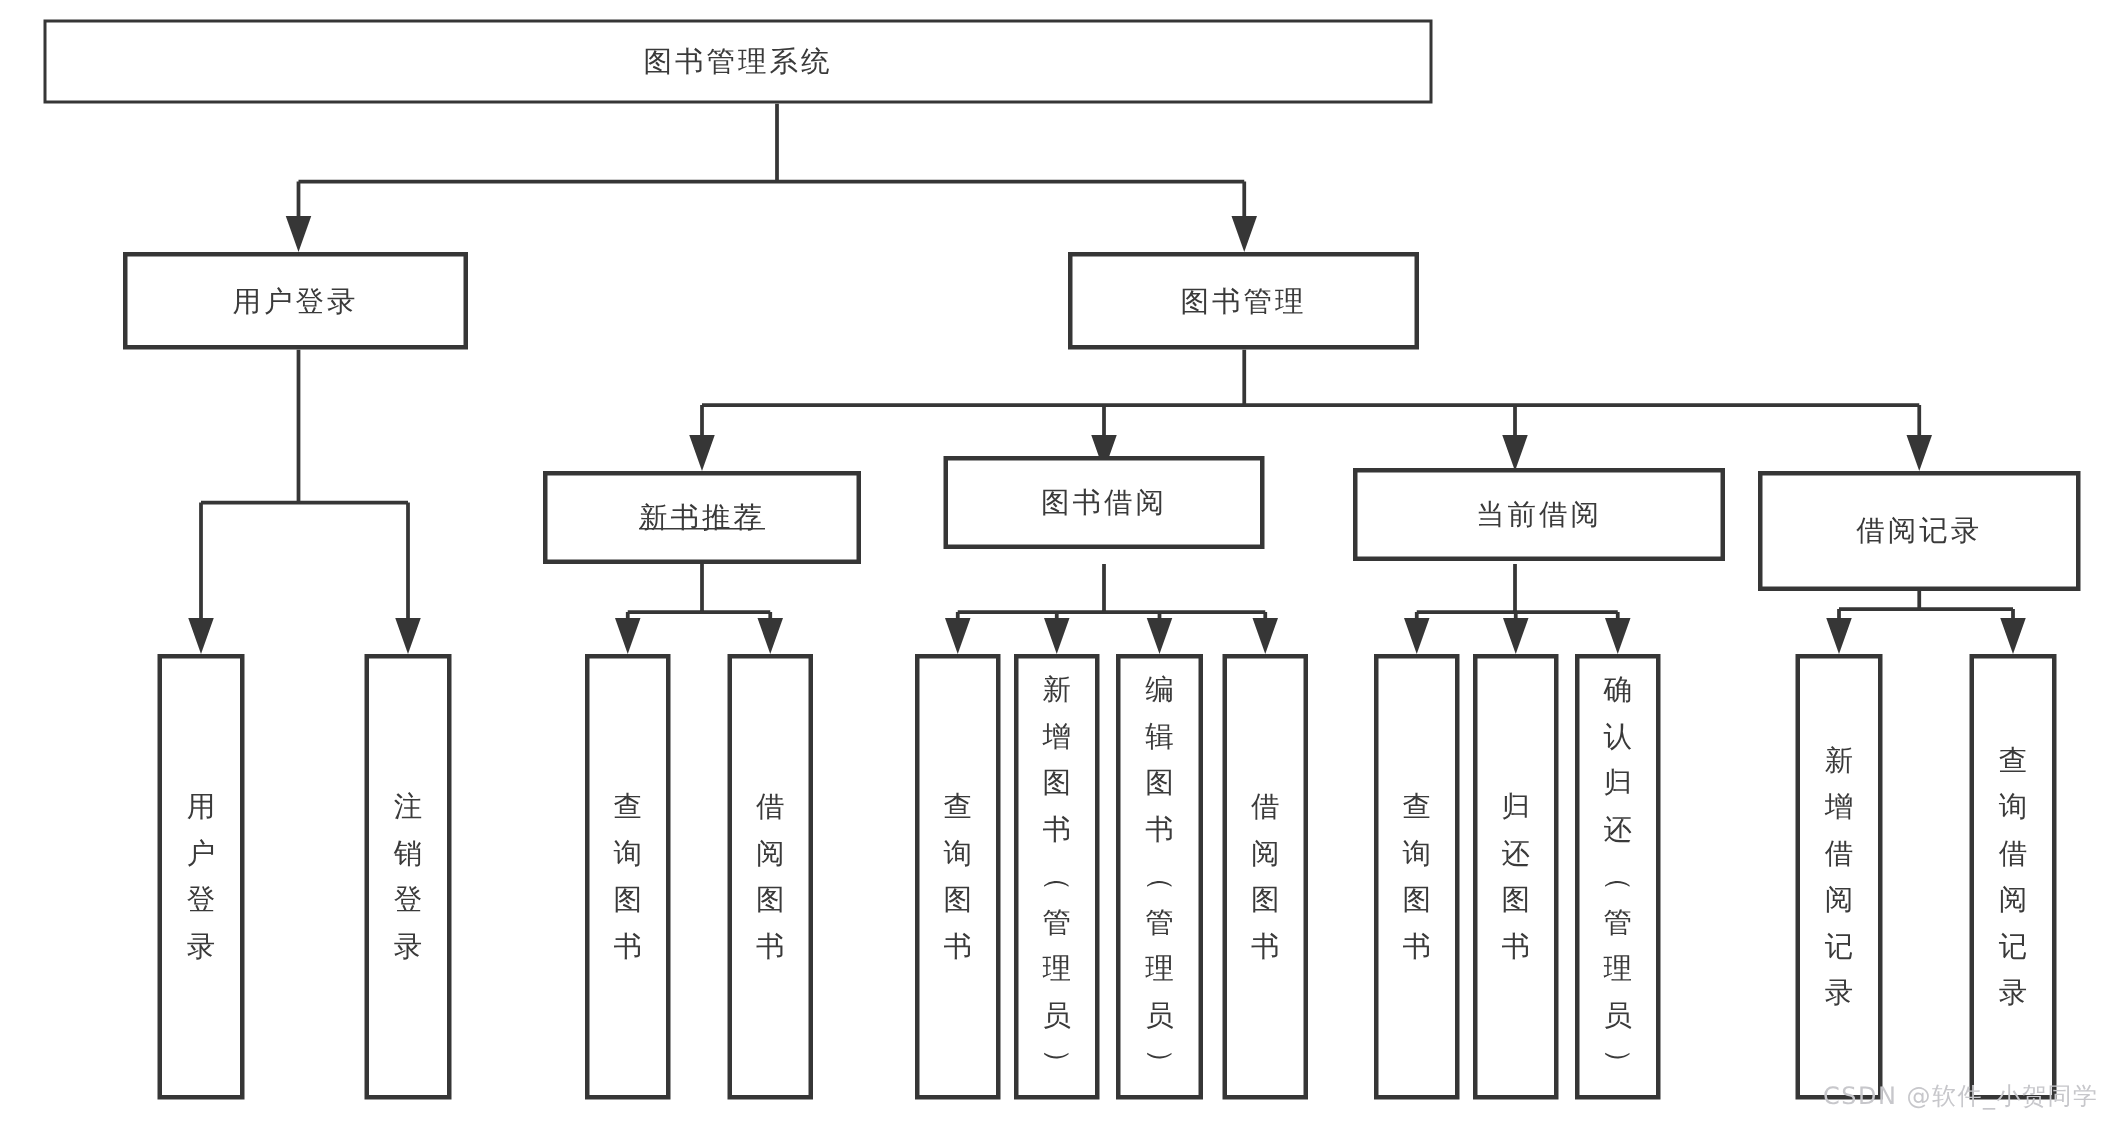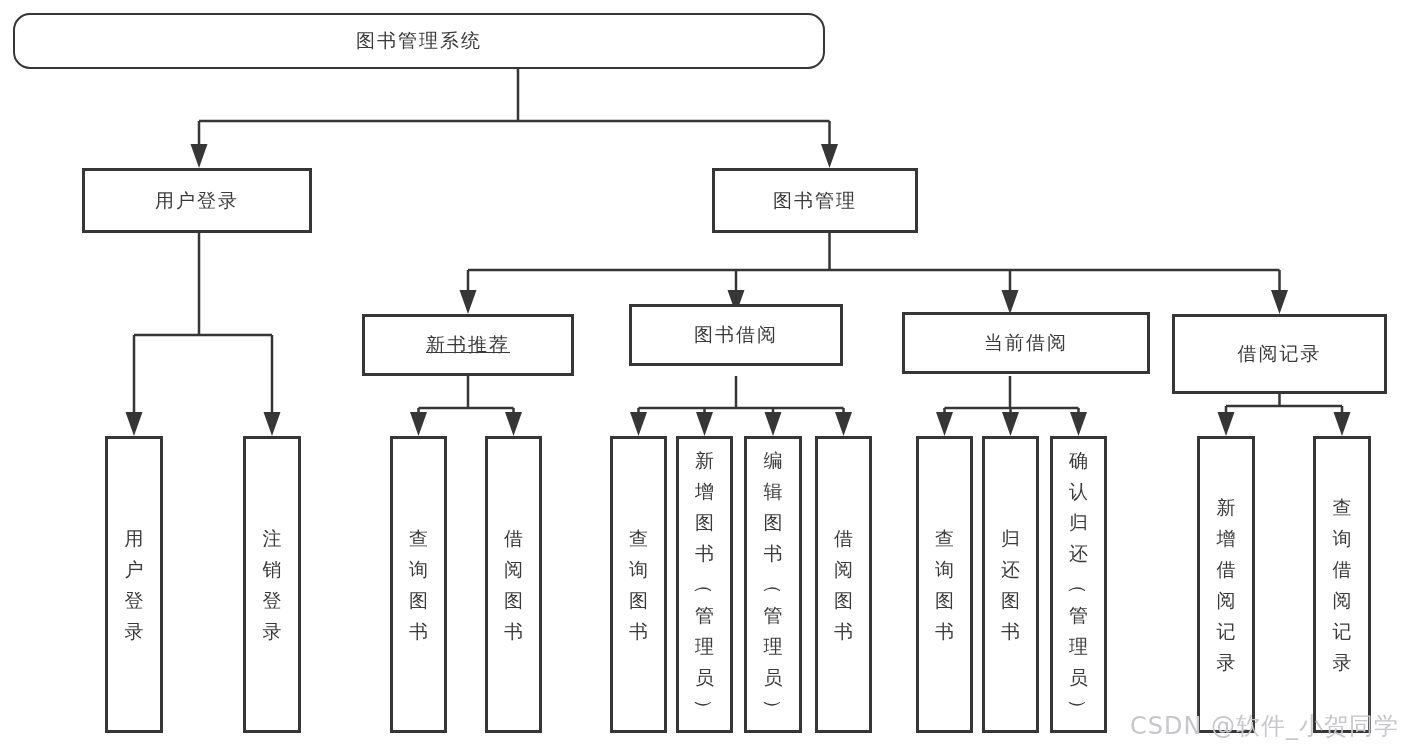--- a/index.html
+++ b/index.html
@@ -52,21 +52,21 @@
   .vtext .ch {
     height: 31px;
     line-height: 31px;
     text-align: center;
   }
   .vtext .ch.rot { transform: rotate(90deg); }
   .watermark {
     position: absolute;
     right: 6px;
     bottom: 5px;
-    font-size: 24px;
+    font-size: 16px;
     letter-spacing: 1px;
     color: #c7c7cb;
     white-space: nowrap;
   }
 </style>
 </head>
 <body>
 
 <div id="canvas">
 
@@ -110,28 +110,28 @@
 
       <polygon points="936,412 953,412 944.5,436"></polygon>
       <polygon points="1002,412 1019,412 1010.5,436"></polygon>
       <polygon points="1070,412 1087,412 1078.5,436"></polygon>
 
       <polygon points="1217.5,412 1234.5,412 1226,436"></polygon>
       <polygon points="1333.5,412 1350.5,412 1342,436"></polygon>
     </g>
   </svg>
 
-  <div class="box root" style="left:13px; top:13px; width:812px; height:56px;border-radius:17px;">
+  <div class="box root" style="left:29px; top:13px; width:926px; height:56px;">
     <span>图书管理系统</span>
   </div>
 
   <div class="box" style="left:82px; top:168px; width:230px; height:65px;">
     <span>用户登录</span>
   </div>
-  <div class="box" style="left:712px; top:168px; width:206px; height:65px;">
+  <div class="box" style="left:712px; top:168px; width:234px; height:65px;">
     <span>图书管理</span>
   </div>
 
   <div class="box" style="left:362px; top:314px; width:212px; height:62px;text-decoration:underline;">
     <span>新书推荐</span>
   </div>
   <div class="box" style="left:629px; top:304px; width:214px; height:62px;">
     <span>图书借阅</span>
   </div>
   <div class="box" style="left:902px; top:312px; width:248px; height:62px;">

